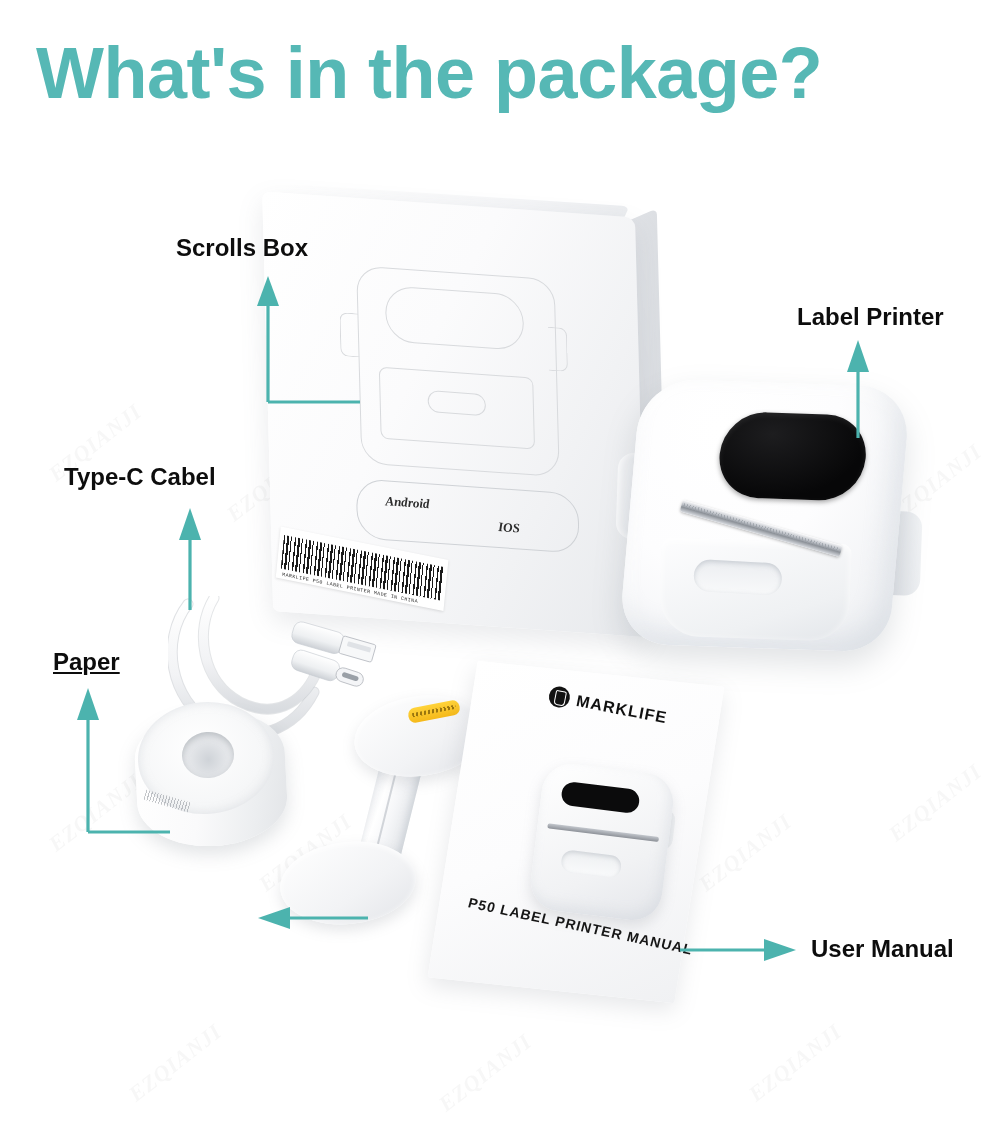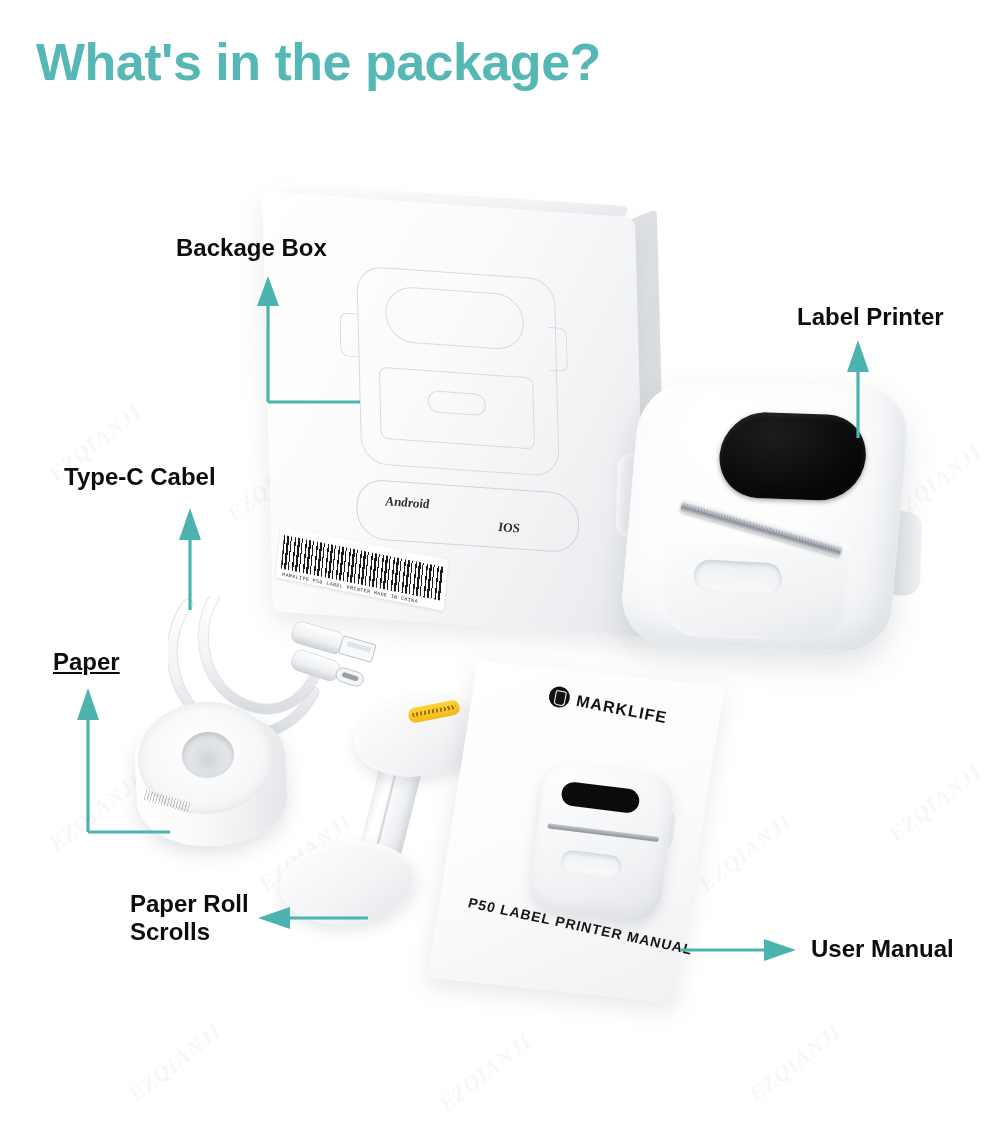--- a/index.html
+++ b/index.html
@@ -38,21 +38,21 @@
     transform: rotate(-38deg);
     white-space: nowrap;
     user-select: none;
   }
 
   
   .title {
     position: absolute;
     left: 36px;
     top: 34px;
-    font-size: 52px;
+    font-size: 72px;
     font-weight: 700;
     color: #56b8b5;
     letter-spacing: -0.5px;
     line-height: 1.1;
     z-index: 30;
   }
 
   
   .label {
     position: absolute;
@@ -587,21 +587,19 @@
   <svg class="arrow-svg" style="left:244px; top:900px;" width="128" height="36">
     <path d="M124 18 L40 18" stroke="#4cb3ae" stroke-width="3.2" fill="none"></path>
     <path d="M14 18 L46 7 L46 29 Z" fill="#4cb3ae"></path>
   </svg>
 
   <svg class="arrow-svg" style="left:676px; top:932px;" width="130" height="36">
     <path d="M4 18 L92 18" stroke="#4cb3ae" stroke-width="3.2" fill="none"></path>
     <path d="M120 18 L88 7 L88 29 Z" fill="#4cb3ae"></path>
   </svg>
 
-  <div class="label" style="left:176px; top:234px;">Backage Box</div>
+  <div class="label" style="left:176px; top:234px;">Scrolls Box</div>
   <div class="label" style="left:797px; top:303px;text-align:right;">Label Printer</div>
   <div class="label" style="left:64px; top:463px;">Type-C Cabel</div>
   <div class="label" style="left:53px; top:648px;text-decoration:underline;">Paper</div>
-  <div class="label" style="left:130px; top:890px;">Paper Roll
-Scrolls</div>
   <div class="label" style="left:811px; top:935px;">User Manual</div>
 
 </div>
 
 </body></html>

